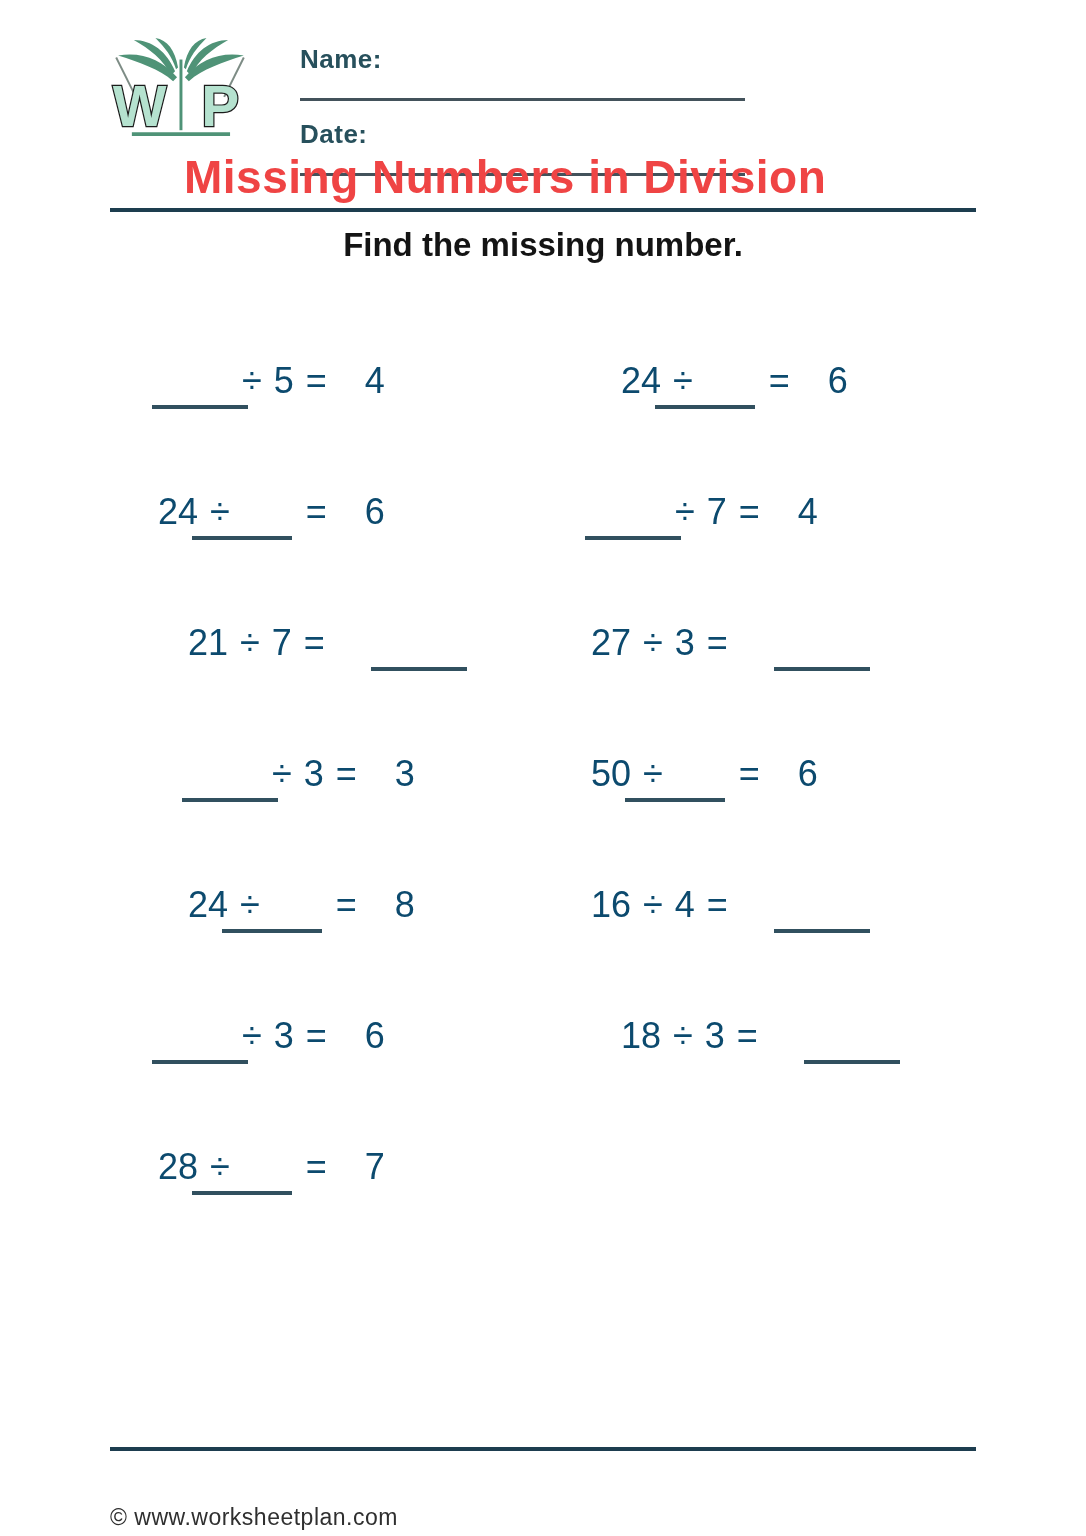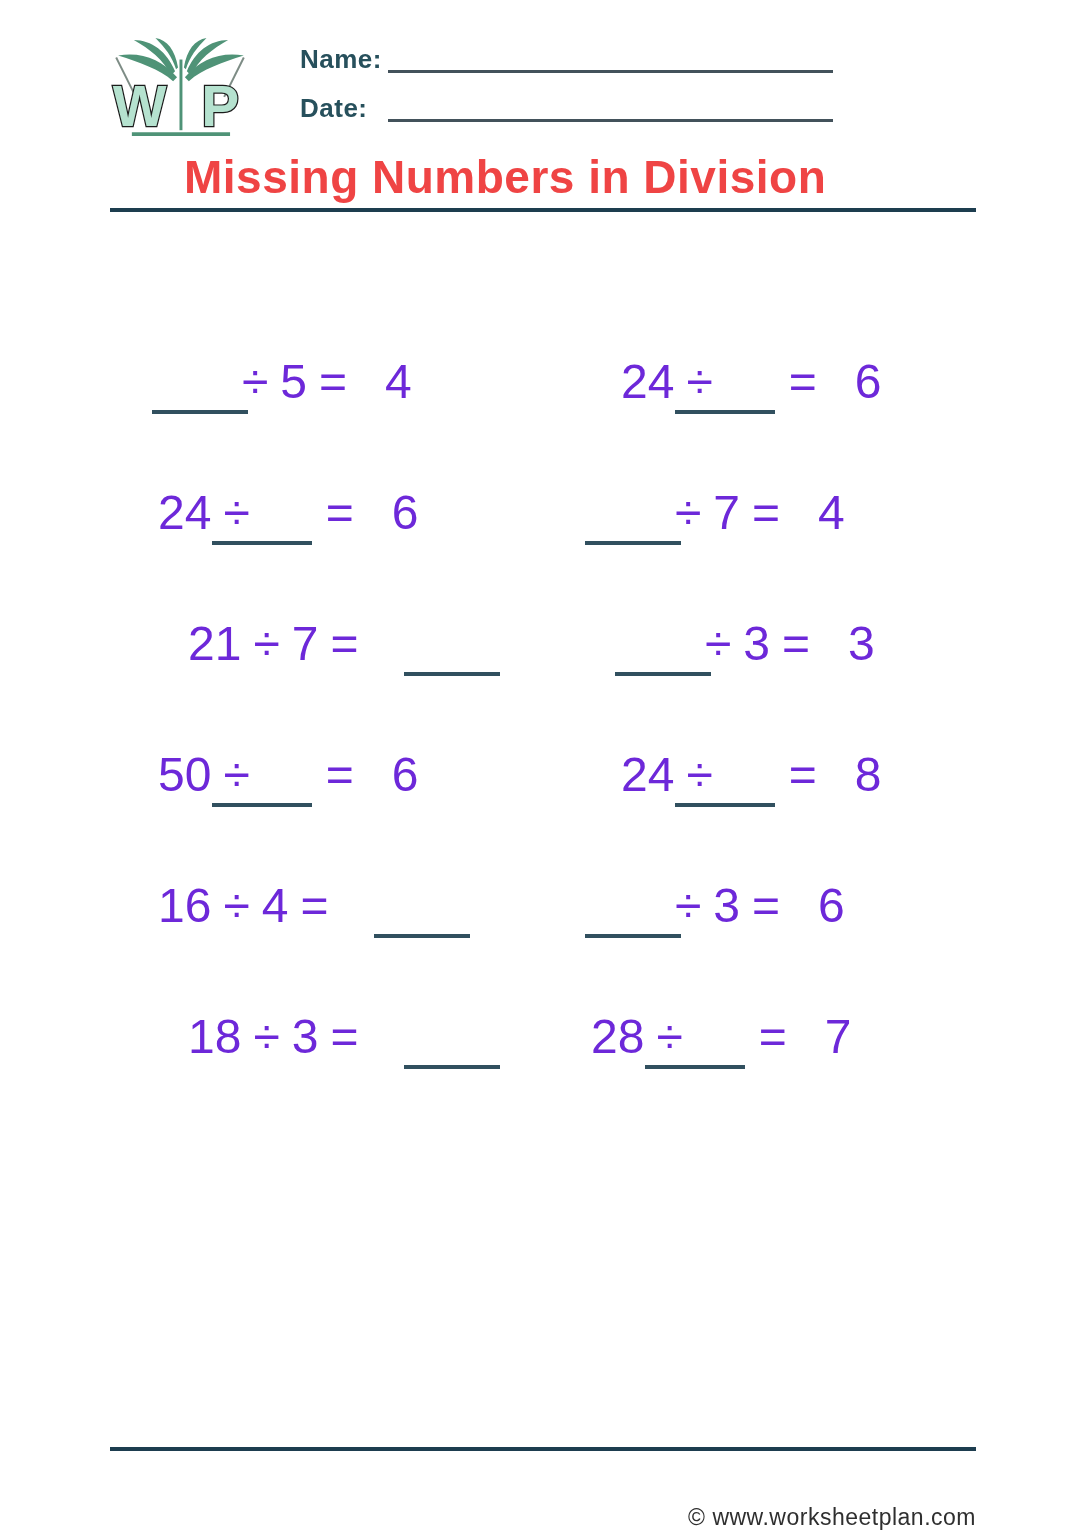--- a/index.html
+++ b/index.html
@@ -3,47 +3,47 @@
 <meta charset="utf-8">
 <style>
   * { margin:0; padding:0; box-sizing:border-box; }
   html,body { background:#ffffff; }
   body { font-family:"Liberation Sans", sans-serif; }
   .page { position:relative; width:1086px; height:1536px; background:#ffffff; overflow:hidden; }
 
   
   .logo { position:absolute; left:100px; top:34px; width:158px; height:108px; }
   .fields { position:absolute; left:300px; top:44px; width:540px; }
-  .field-row { display:flex; align-items:center; margin-bottom:18px; }
+  .field-row { display:flex; align-items:flex-start; margin-bottom:18px;flex-direction:column; }
   .field-label { font-size:26px; font-weight:600; color:#27505c; letter-spacing:0.5px; width:88px; }
   .field-line { display:inline-block; width:445px; border-bottom:3px solid #43525b; height:26px; }
 
   
   .title { position:absolute; left:110px; top:150px; width:866px; padding-left:74px;
            font-size:46px; font-weight:700; letter-spacing:0.5px; color:#ef4444; }
   .title-rule { position:absolute; left:110px; top:208px; width:866px; height:4px; background:#1d3d4f; border:0; }
   .subtitle { position:absolute; left:110px; top:226px; width:866px; text-align:center;
               font-size:33px; font-weight:700; color:#141414; }
 
   
   .problems { position:absolute; left:110px; top:320px; width:866px;
               display:grid; grid-template-columns:1fr 1fr; grid-auto-rows:131px; align-items:center; }
-  .problem { font-size:48px; color:#6d28d9; line-height:1; white-space:nowrap; }
+  .problem { font-size:36px; color:#0c4a6e; line-height:1; white-space:nowrap; }
   .problem.col-left  { padding-left:42px; }
   .problem.col-right { padding-left:72px; }
   .tok { margin:0 6px; }
   .answer { margin-left:32px; }
   .blank { display:inline-block; height:34px; border-bottom:4px solid #31505f; vertical-align:-16px; }
   .blank-dividend { width:96px; margin-right:-12px; }
   .blank-divisor  { width:100px; margin-left:-44px; margin-right:8px; }
   .blank-quotient { width:96px; margin-left:40px; }
 
   
   .footer-rule { position:absolute; left:110px; top:1447px; width:866px; height:4px; background:#1d3d4f; border:0; }
-  .footer-credit { position:absolute; left:110px; top:1504px; width:866px; text-align:right;
+  .footer-credit { position:absolute; left:110px; top:1504px; width:866px; text-align:left;
                    font-size:23px; color:#2f2f2f; letter-spacing:0.5px; }
 
   
   .logo-letter { font-family:"Liberation Sans", sans-serif; font-size:58px; font-weight:700;
                  fill:#b5e2cf; stroke:#1b1b1b; stroke-width:2.5px; paint-order:stroke; }
 </style>
 </head>
 <body>
 
 <div class="page">
@@ -79,27 +79,29 @@
       <span class="field-line"></span>
     </div>
     <div class="field-row">
       <span class="field-label">Date:</span>
       <span class="field-line"></span>
     </div>
   </div>
 
   <h1 class="title">Missing Numbers in Division</h1>
   <div class="title-rule"></div>
+  <h2 class="subtitle">Find the missing number.</h2>
 
   <main class="problems">
       <div class="problem col-left"><span class="blank blank-dividend"></span><span class="tok">÷</span><span class="tok">5</span><span class="tok">=</span><span class="tok answer">4</span></div>
       <div class="problem col-right"><span class="tok">24</span><span class="tok">÷</span><span class="blank blank-divisor"></span><span class="tok">=</span><span class="tok answer">6</span></div>
       <div class="problem col-left"><span class="tok">24</span><span class="tok">÷</span><span class="blank blank-divisor"></span><span class="tok">=</span><span class="tok answer">6</span></div>
       <div class="problem col-left"><span class="blank blank-dividend"></span><span class="tok">÷</span><span class="tok">7</span><span class="tok">=</span><span class="tok answer">4</span></div>
       <div class="problem col-right"><span class="tok">21</span><span class="tok">÷</span><span class="tok">7</span><span class="tok">=</span><span class="blank blank-quotient"></span></div>
+      <div class="problem col-left"><span class="tok">27</span><span class="tok">÷</span><span class="tok">3</span><span class="tok">=</span><span class="blank blank-quotient"></span></div>
       <div class="problem col-right"><span class="blank blank-dividend"></span><span class="tok">÷</span><span class="tok">3</span><span class="tok">=</span><span class="tok answer">3</span></div>
       <div class="problem col-left"><span class="tok">50</span><span class="tok">÷</span><span class="blank blank-divisor"></span><span class="tok">=</span><span class="tok answer">6</span></div>
       <div class="problem col-right"><span class="tok">24</span><span class="tok">÷</span><span class="blank blank-divisor"></span><span class="tok">=</span><span class="tok answer">8</span></div>
       <div class="problem col-left"><span class="tok">16</span><span class="tok">÷</span><span class="tok">4</span><span class="tok">=</span><span class="blank blank-quotient"></span></div>
       <div class="problem col-left"><span class="blank blank-dividend"></span><span class="tok">÷</span><span class="tok">3</span><span class="tok">=</span><span class="tok answer">6</span></div>
       <div class="problem col-right"><span class="tok">18</span><span class="tok">÷</span><span class="tok">3</span><span class="tok">=</span><span class="blank blank-quotient"></span></div>
       <div class="problem col-left"><span class="tok">28</span><span class="tok">÷</span><span class="blank blank-divisor"></span><span class="tok">=</span><span class="tok answer">7</span></div>
     </main>
 
   <div class="footer-rule"></div>

